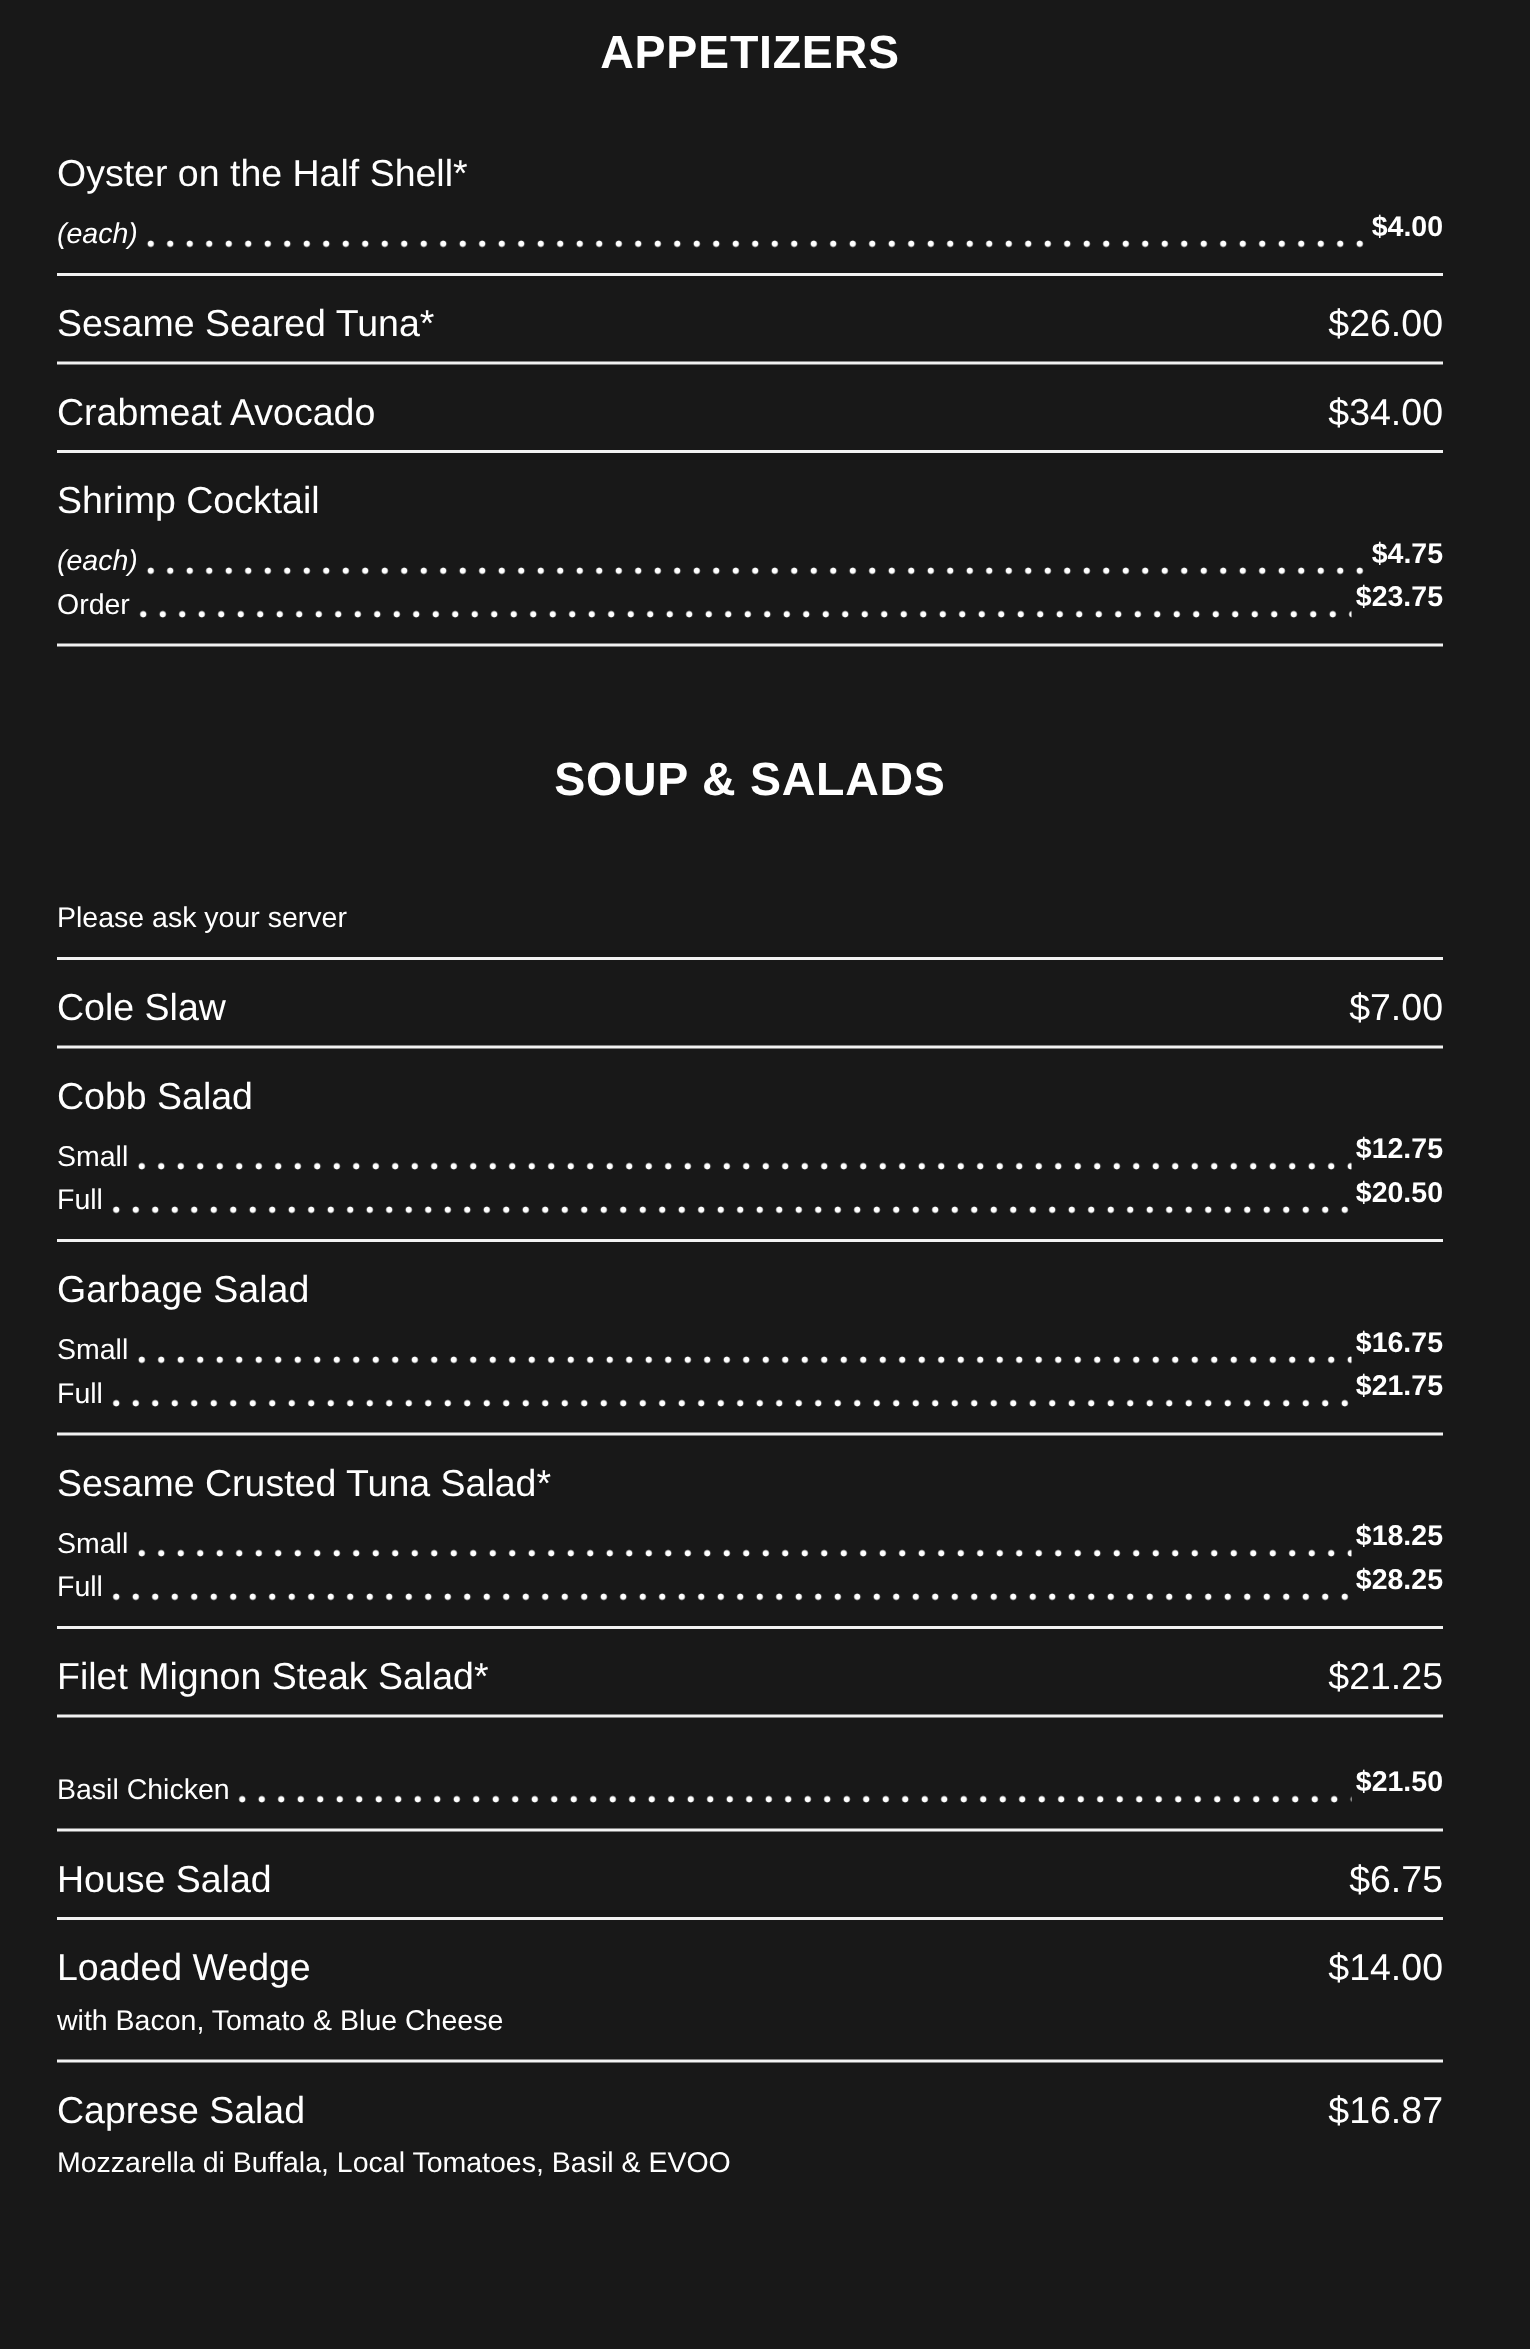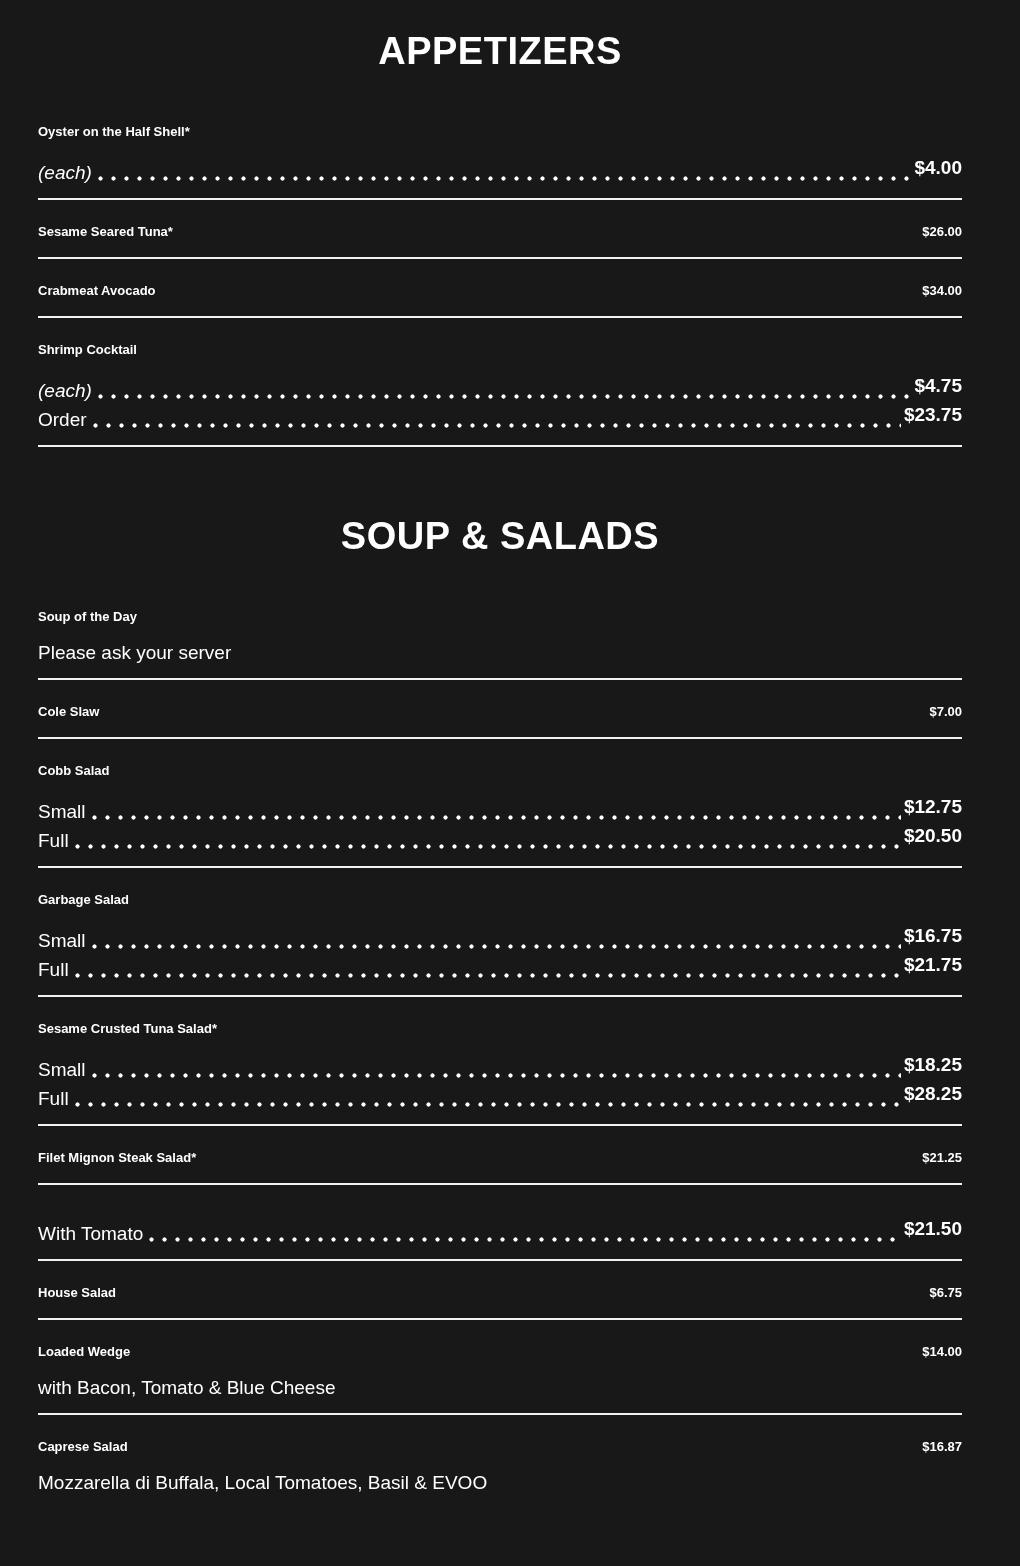--- a/index.html
+++ b/index.html
@@ -20,37 +20,37 @@
     color: var(--text);
     font-family: "Liberation Sans", sans-serif;
   }
   .menu {
     padding: 18px 58px 20px 38px;
   }
   .menu-section + .menu-section {
     margin-top: 72px;
   }
   .section-title {
-    margin: 16px 0 32px 0;
+    margin: 0 0 32px 0;
     text-align: center;
-    font-size: 38px;
+    font-size: 31px;
     line-height: 34px;
     font-weight: bold;
     letter-spacing: 0.5px;
   }
   .menu-item {
     padding-top: 20px;
   }
   .item-head {
     display: flex;
     justify-content: space-between;
     align-items: baseline;
-    font-size: 13px;
+    font-size: 25px;
     line-height: 24px;
-    font-weight: bold;
+    font-weight: normal;
   }
   .item-name { white-space: nowrap; }
   .item-price { white-space: nowrap; }
   .item-desc {
     margin-top: 12px;
     font-size: 19px;
     line-height: 24px;
     font-weight: normal;
   }
   .item-variants {
@@ -154,24 +154,20 @@
 </div>
     <hr class="item-divider">
   </div>
 </div>
   </section>
 
   <section class="menu-section">
     <h2 class="section-title">SOUP &amp; SALADS</h2>
     <div class="section-items">
   <div class="menu-item">
-    <div class="item-head">
-      <span class="item-name">Soup of the Day</span>
-
-    </div>
     <div class="item-desc">Please ask your server</div>
 
     <hr class="item-divider">
   </div>
 
   <div class="menu-item">
     <div class="item-head">
       <span class="item-name">Cole Slaw</span>
       <span class="item-price">$7.00</span>
     </div>
@@ -252,21 +248,21 @@
     </div>
 
     <hr class="item-divider">
   </div>
 
   <div class="menu-item">
 
     <div class="item-variants">
 
   <div class="variant-row">
-    <span class="variant-label">With Tomato</span>
+    <span class="variant-label">Basil Chicken</span>
     <span class="leader"></span>
     <span class="variant-price">$21.50</span>
   </div>
 </div>
     <hr class="item-divider">
   </div>
 
   <div class="menu-item">
     <div class="item-head">
       <span class="item-name">House Salad</span>

